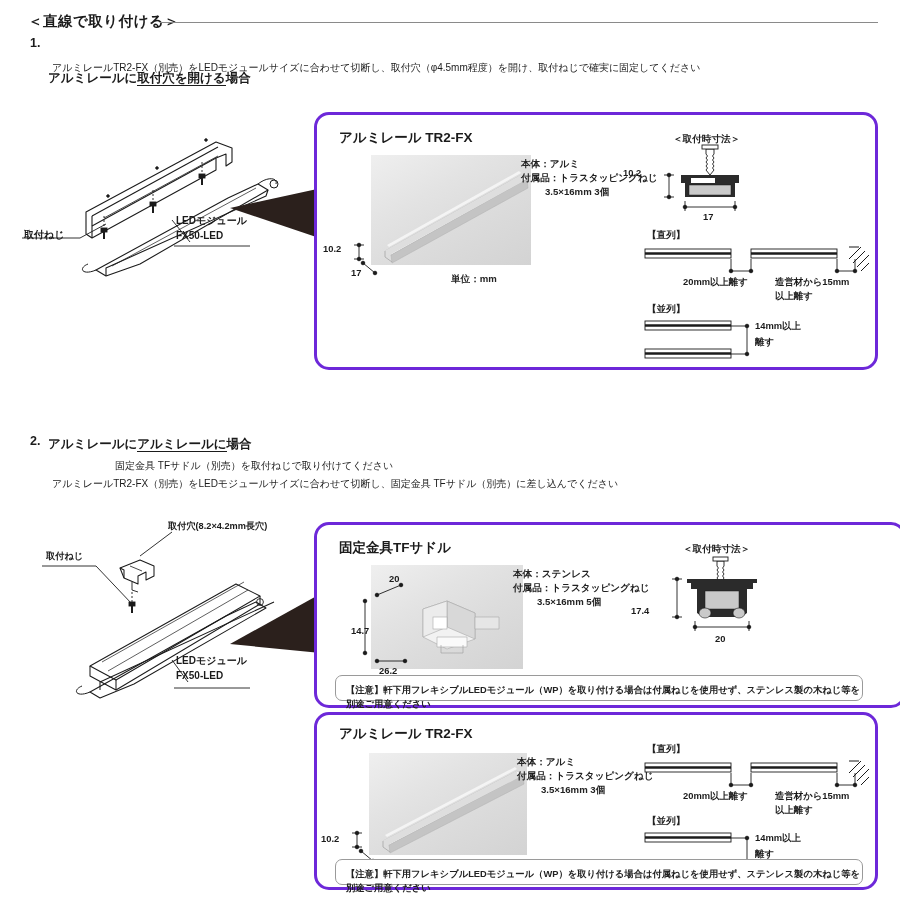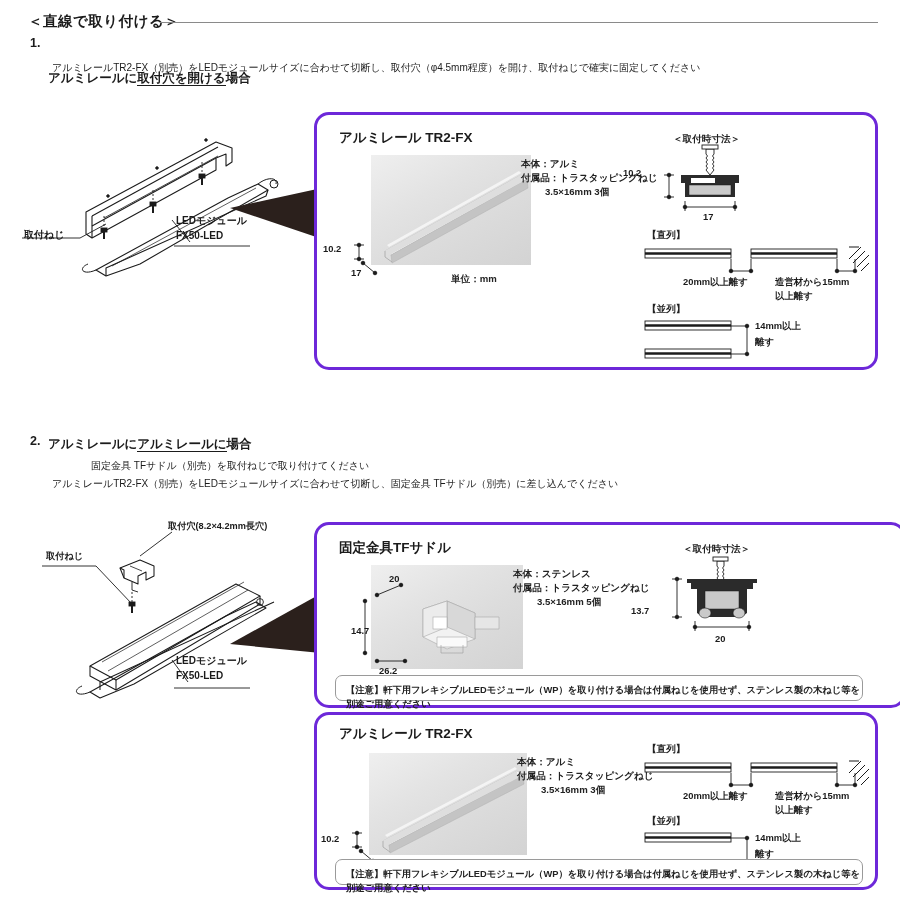--- a/index.html
+++ b/index.html
@@ -243,21 +243,21 @@
     </svg>
     <div class="abs ann" style="left:438px;top:204px;">14mm以上</div>
     <div class="abs ann" style="left:438px;top:220px;">離す</div>
 
   </div>
 
   <div class="abs step-num" style="left:30px;top:434px;">2.</div>
   <div class="abs" style="left:48px;top:434px;">
     <span class="step-title">アルミレールに</span><span class="step-title underline">アルミレールに</span><span class="step-title">場合</span>
   </div>
-  <div class="abs body-txt" style="left:44px;top:458px;padding-left:47px;">固定金具 TFサドル（別売）を取付ねじで取り付けてください</div>
+  <div class="abs body-txt" style="left:68px;top:458px;padding-left:47px;">固定金具 TFサドル（別売）を取付ねじで取り付けてください</div>
   <div class="abs body-txt" style="left:52px;top:476px;">アルミレールTR2-FX（別売）をLEDモジュールサイズに合わせて切断し、固定金具 TFサドル（別売）に差し込んでください</div>
 
   <svg class="abs" style="left:20px;top:540px;" width="300" height="160">
     <g fill="none" stroke="#1b1b1b" stroke-width="1.05" stroke-linejoin="round">
 
       <path d="M100 28 L120 20 L134 26 L134 36 L126 40 L126 32 L118 36 L118 44 L104 38 Z" fill="#ffffff"></path>
       <path d="M104 38 L104 30 L100 28"></path>
       <path d="M110 26 L122 31" stroke-width="0.8"></path>
       <path d="M112 42 L112 50 L118 52" stroke-width="0.9"></path>
 
@@ -361,21 +361,21 @@
           <circle cx="30" cy="58" r="1.8"></circle>
         <line x1="25" y1="20" x2="35" y2="20"></line>
           <line x1="25" y1="58" x2="35" y2="58"></line>
         <line x1="48" y1="68" x2="102" y2="68"></line>
         <circle cx="48" cy="68" r="1.8"></circle>
           <circle cx="102" cy="68" r="1.8"></circle>
         <line x1="48" y1="62" x2="48" y2="72"></line>
           <line x1="102" y1="62" x2="102" y2="72"></line>
       </g>
     </svg>
-    <div class="abs dim-txt" style="left:314px;top:80px;">13.7</div>
+    <div class="abs dim-txt" style="left:314px;top:80px;">17.4</div>
     <div class="abs dim-txt" style="left:398px;top:108px;">20</div>
 
     <div class="abs note-box" style="left:18px;top:150px;width:528px;height:26px;">
       <div class="abs note-txt" style="left:10px;top:7px;">【注意】軒下用フレキシブルLEDモジュール（WP）を取り付ける場合は付属ねじを使用せず、ステンレス製の木ねじ等を別途ご用意ください</div>
     </div>
   </div>
 
   <div class="abs panel" style="left:314px;top:712px;width:564px;height:178px;">
 
     <div class="abs panel-title" style="left:22px;top:10px;">アルミレール  TR2-FX</div>

